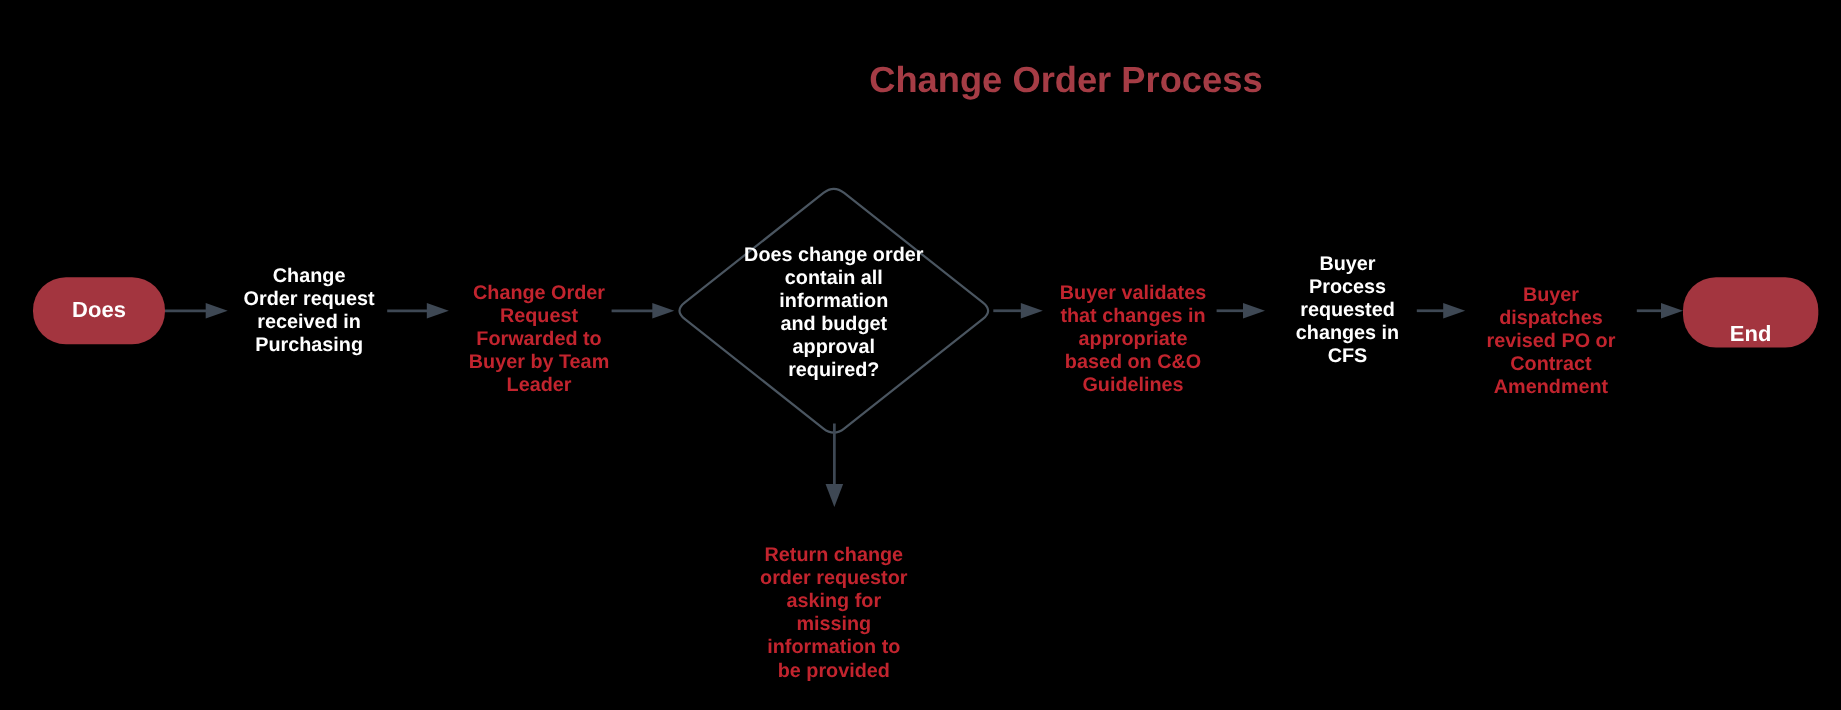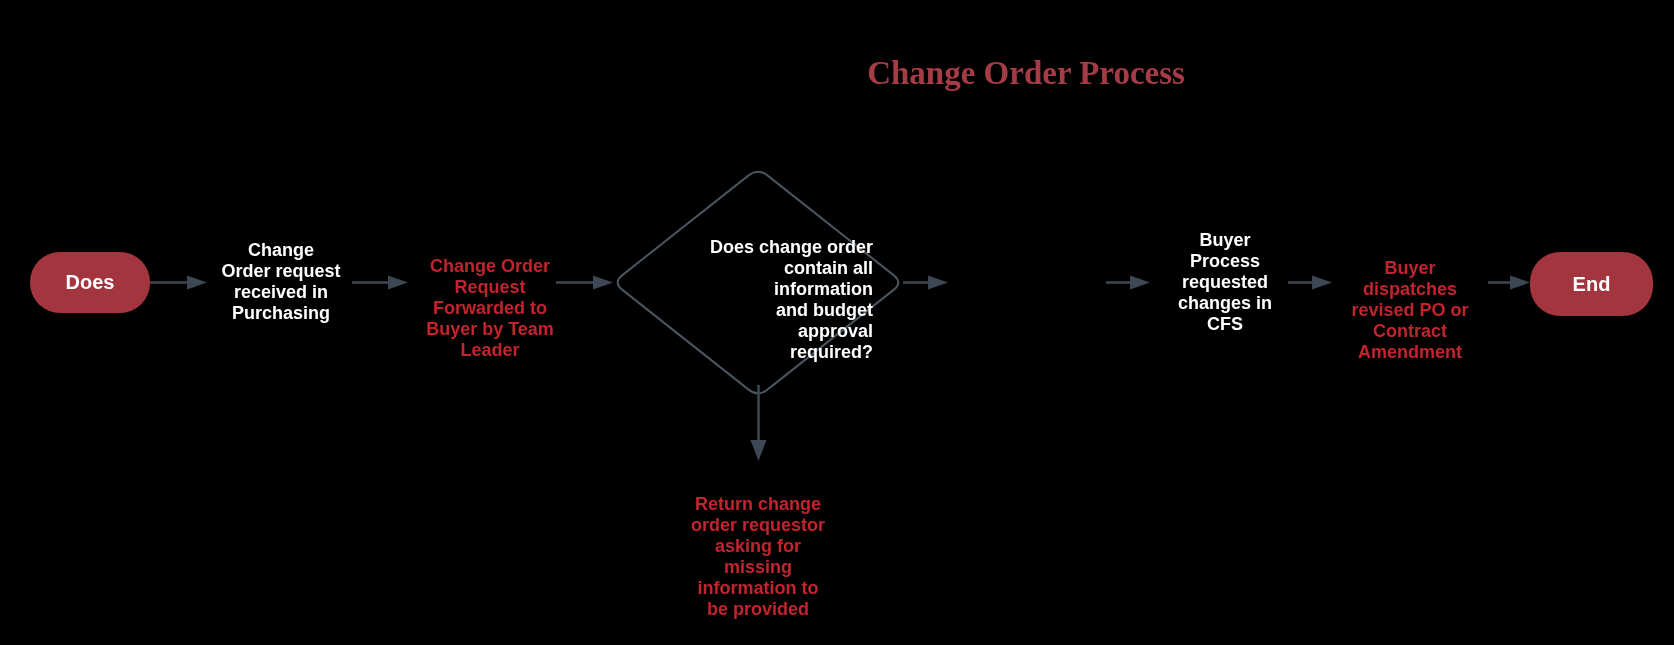--- a/index.html
+++ b/index.html
@@ -18,28 +18,27 @@
   }
   .canvas {
     position: relative;
     width: 1674px;
     height: 645px;
     background: var(--background);
     overflow: hidden;
   }
   .title {
     position: absolute;
-    left: 1026px;
+    left: 969px;
     top: 73px;
     transform: translate(-50%, -50%);
     font-size: 33px;
     font-weight: 700;
     color: var(--title-red);
     white-space: nowrap;
-    font-family: Liberation Serif, serif;
   }
   .connector-layer {
     position: absolute;
     left: 0;
     top: 0;
     width: 1674px;
     height: 645px;
   }
   .arrow-line {
     stroke: var(--arrow);
@@ -131,42 +130,47 @@
     <g>
       <line class="arrow-line" x1="758.5" y1="385" x2="758.5" y2="443"></line>
       <polygon class="arrow-head" points="758.5,461 750.5,440 766.5,440"></polygon>
     </g>
   </svg>
 
   <div class="pill" style="left:30px; top:252px; width:120px; height:61px;">
     <span class="pill-label">Does</span>
   </div>
 
-  <div class="pill" style="left:1530px; top:252px; width:123px; height:64px;">
+  <div class="pill" style="left:1530px; top:252px; width:123px; height:64px;align-items:flex-end;">
     <span class="pill-label">End</span>
   </div>
 
   <div class="node-text white" style="left:281px; top:282px;">Change
 Order request
 received in
 Purchasing</div>
 
   <div class="node-text red" style="left:490px; top:280px;">Change Order
 Request
 Forwarded to
 Buyer by Team
 Leader</div>
 
-  <div class="node-text white" style="left:758px; top:300px;text-align:right;">Does change order
+  <div class="node-text white" style="left:758px; top:284px;">Does change order
 contain all
 information
 and budget
 approval
 required?</div>
 
+  <div class="node-text red" style="left:1030px; top:280px;">Buyer validates
+that changes in
+appropriate
+based on C&amp;O
+Guidelines</div>
 
   <div class="node-text white" style="left:1225px; top:282px;">Buyer
 Process
 requested
 changes in
 CFS</div>
 
   <div class="node-text red" style="left:1410px; top:282px;">Buyer
 dispatches
 revised PO or

